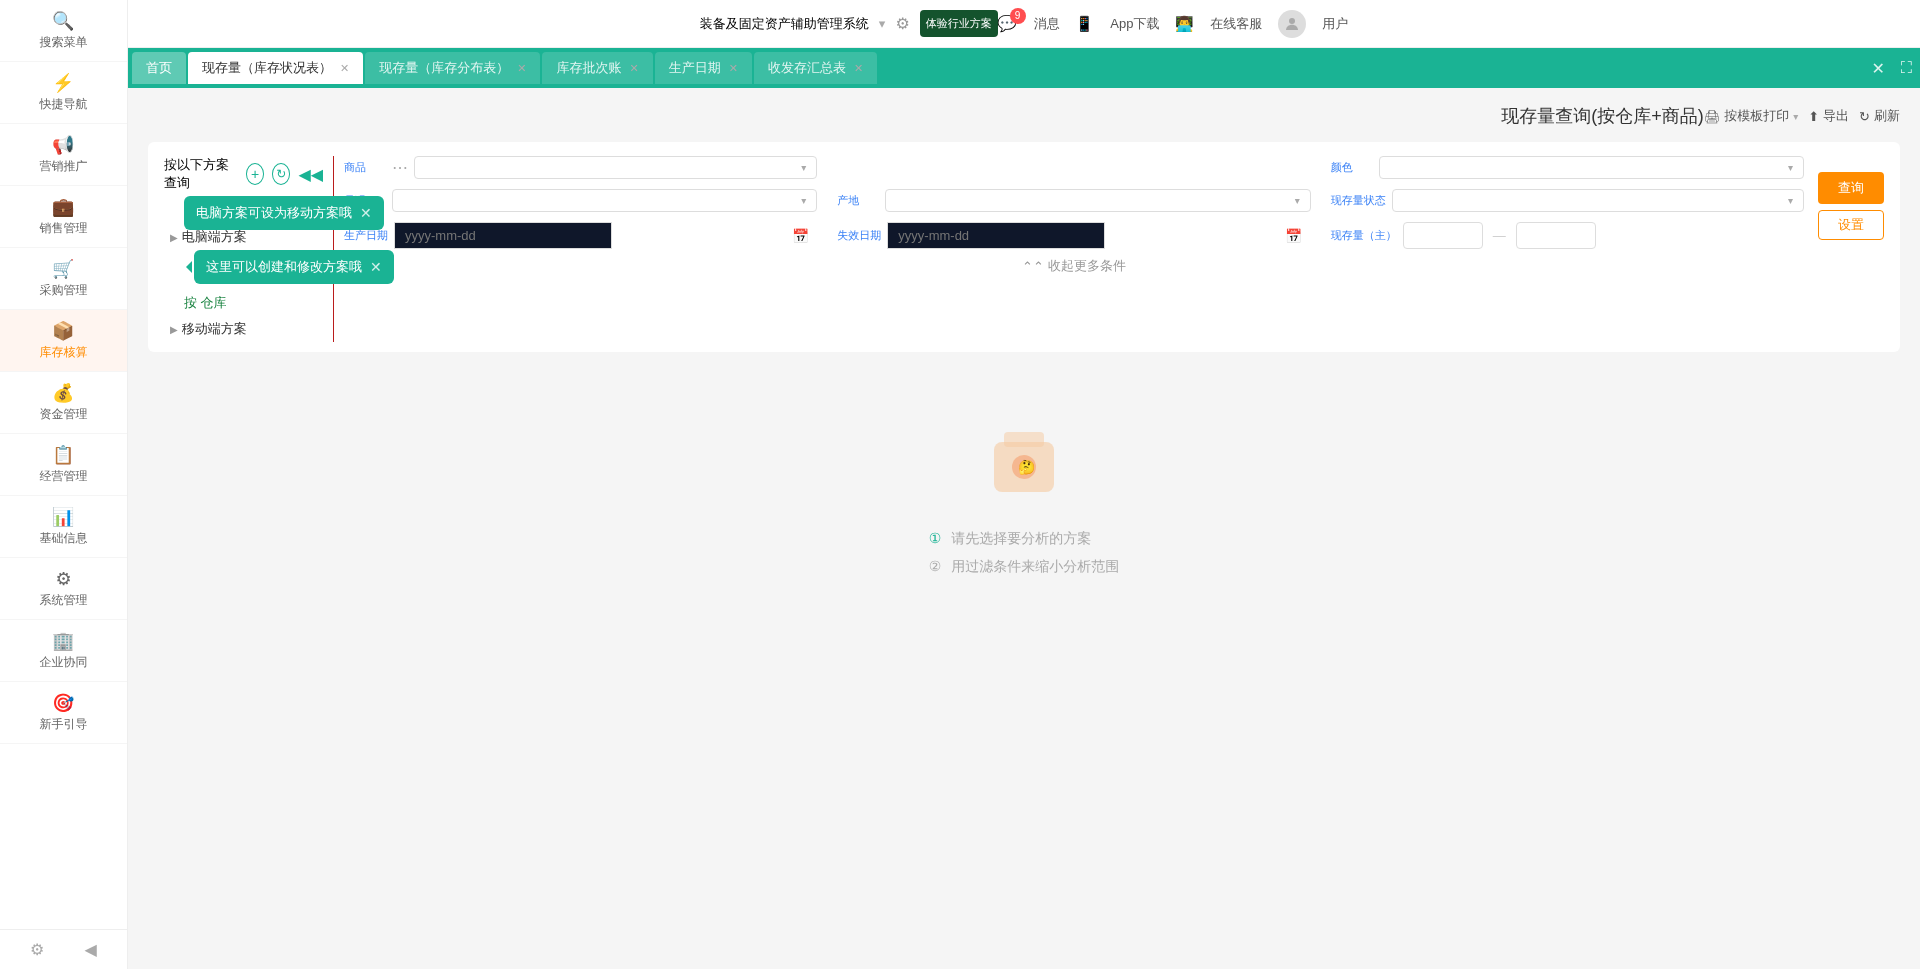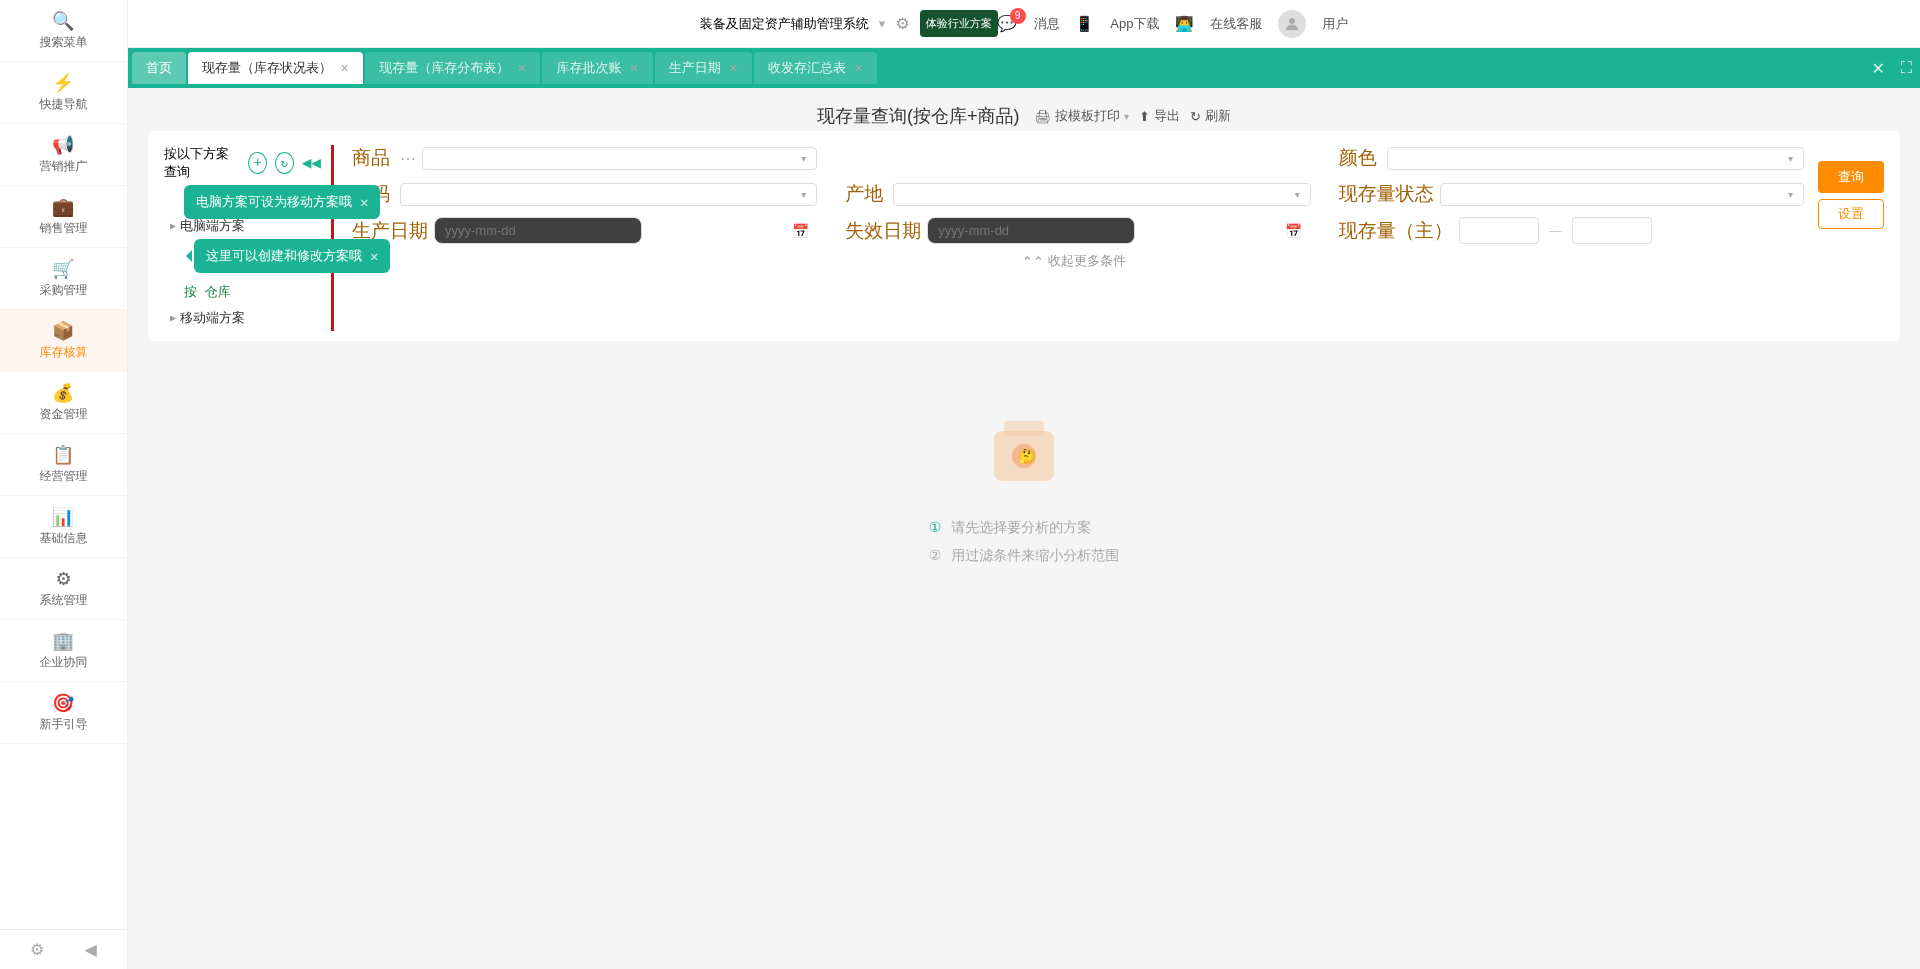--- a/index.html
+++ b/index.html
@@ -114,23 +114,22 @@
     .tab .tab-close { font-size: 11px; color: #aaa; cursor: pointer; margin-left: 2px; }
     .tabbar-right { margin-left: auto; display: flex; align-items: center; gap: 8px; }
     .tabbar-icon-btn { color: rgba(255,255,255,0.85); font-size: 16px; cursor: pointer; padding: 4px; }
 
     
     .page-content { flex: 1; overflow-y: auto; background: #f5f5f5; padding: 0; }
     .page-inner { padding: 16px 20px; }
     .page-title-row {
       display: flex;
       align-items: center;
-      justify-content: center;
-      margin-bottom: 3px;
-      gap: 15px;
+      justify-content: flex-end;
+      margin-bottom: 14px;
     }
     .page-title { font-size: 18px; color: #333; font-weight: 500; }
     .page-actions { display: flex; align-items: center; gap: 10px; font-size: 13px; color: #555; }
     .page-action-btn { display: flex; align-items: center; gap: 4px; cursor: pointer; color: #555; }
     .btn-query {
       background: #ff8c00;
       color: white;
       border: none;
       border-radius: 4px;
       padding: 7px 20px;
@@ -202,25 +201,25 @@
       border-radius: 4px;
       padding: 5px 10px;
       font-size: 13px;
       color: #999;
       background: white;
       outline: none;
     }
     .filter-date-input {
       flex: 1;
       border: 1px solid #ddd;
-      border-radius: 8px;
-      padding: 5px 20px 5px 10px;
+      border-radius: 0;
+      padding: 5px 30px 5px 10px;
       font-size: 13px;
       color: #bbb;
-      background: #404040;
+      background: #0f172a;
       outline: none;
       position: relative;
     }
     .date-wrap { position: relative; flex: 1; }
     .date-icon { position: absolute; right: 8px; top: 50%; transform: translateY(-50%); color: #1ab394; font-size: 14px; }
     .filter-more-btn {
       display: flex;
       align-items: center;
       justify-content: center;
       gap: 4px;
@@ -281,42 +280,40 @@
       height: 100px;
     }
 
     
     .flex { display: flex; }
 
     
     .left-panel {
       width: 170px;
       flex-shrink: 0;
-      border-right: 3px solid #b91c1c;
+      border-right: 1px solid #b91c1c;
       padding-right: 10px;
       margin-right: 10px;
-      font-family: Liberation Mono, monospace;
     }
     .filter-content { flex: 1; }
     .filter-grid {
       display: grid;
       grid-template-columns: 1fr 1fr 1fr;
       gap: 10px 20px;
     }
     .filter-cell {
       display: flex;
       align-items: center;
       gap: 6px;
     }
     .filter-cell-label {
-      color: #a16207;
-      font-size: 19px;
+      color: #3b82f6;
+      font-size: 11px;
       white-space: nowrap;
       min-width: 42px;
-      margin-left: 8px;
     }
   </style>
 </head>
 <body>
 
 <div class="sidebar">
 
   <div id="sidebar-items-container">
   <div class="sidebar-menu-item">
       <span class="menu-icon">🔍</span>

